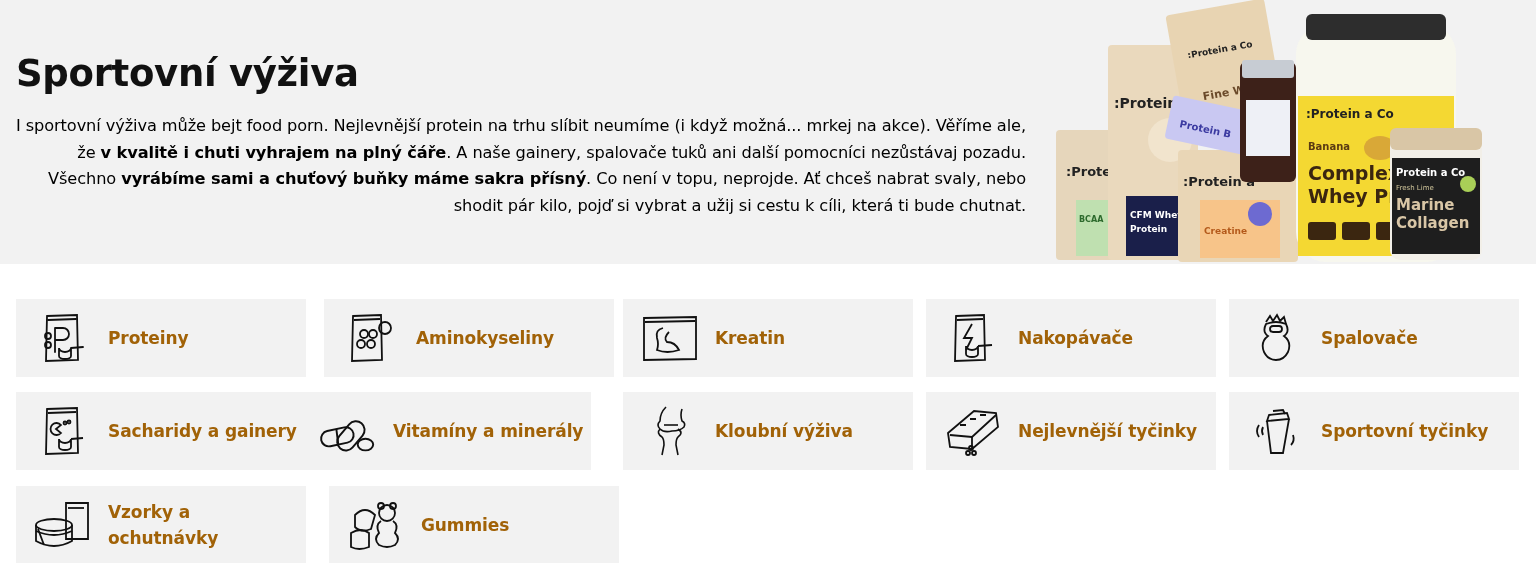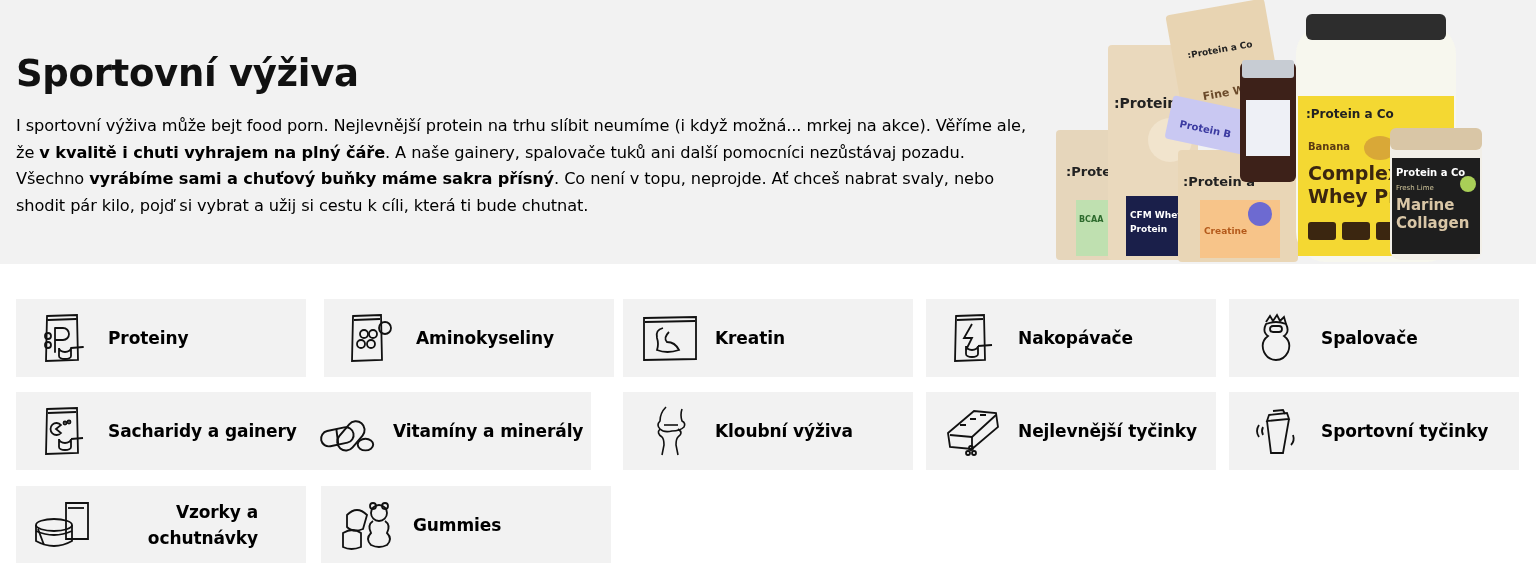--- a/index.html
+++ b/index.html
@@ -1,29 +1,29 @@
 <!DOCTYPE html>
 <html><head>
 <meta charset="utf-8">
 <style>
   * { box-sizing: border-box; margin: 0; padding: 0; }
   html, body { width: 1536px; height: 572px; background: #ffffff; overflow: hidden; }
   body { font-family: "DejaVu Sans", sans-serif; color: #111; position: relative; }
 
-  .hero { position: absolute; left: 0; top: 0; width: 1536px; height: 264px; background: #f2f2f2; }
+  .hero { position: absolute; left: 0; top: 0; width: 1536px; height: 264px; background: #f2f2f2; text-align: right; }
   .hero-title { position: absolute; left: 16px; top: 52px; font-size: 37px; font-weight: 800; letter-spacing: -0.3px; color: #111; font-family: "DejaVu Sans", sans-serif; }
   .hero-text { position: absolute; left: 16px; top: 113px; width: 1010px; font-size: 16.2px; line-height: 26.5px; color: #000000; letter-spacing: -0.1px; }
   .hero-text b { font-weight: 700; }
 
   .products { position: absolute; left: 1050px; top: 0; width: 486px; height: 264px; }
 
   .grid { position: absolute; left: 16px; top: 299px; }
   .tile { position: absolute; width: 290px; height: 78px; background: #f2f2f2; display: flex; align-items: center; cursor: pointer; }
   .tile .icon { position: absolute; left: 16px; top: 11px; width: 62px; height: 56px; display: flex; align-items: center; justify-content: center; }
-  .tile .label { position: absolute; left: 92px; font-size: 17px; font-weight: 700; color: #000000; line-height: 26px; letter-spacing: -0.1px; text-align: right; }
+  .tile .label { position: absolute; left: 92px; font-size: 17px; font-weight: 700; color: #a16207; line-height: 26px; letter-spacing: -0.1px; }
 </style>
 </head>
 <body>
 
 <section class="hero">
   <h1 class="hero-title">Sportovní výživa</h1>
   <p class="hero-text">
     <span>I sportovní výživa může bejt food porn. Nejlevnější protein na trhu slíbit neumíme (i když možná... mrkej na akce). Věříme ale, že </span><b>v kvalitě i chuti vyhrajem na plný čáře</b><span>. A naše gainery, spalovače tuků ani další pomocníci nezůstávaj pozadu. Všechno </span><b>vyrábíme sami a chuťový buňky máme sakra přísný</b><span>. Co není v topu, neprojde. Ať chceš nabrat svaly, nebo shodit pár kilo, pojď si vybrat a užij si cestu k cíli, která ti bude chutnat.</span>
   </p>
 
@@ -215,21 +215,21 @@
           <path d="M34 4 L56 4 L56 40 L34 40 Z"></path>
           <path d="M36 9 L52 9"></path>
           <ellipse cx="22" cy="26" rx="18" ry="6"></ellipse>
           <path d="M4 26 L4 42 q18 10 36 0 L40 26"></path>
           <path d="M4 32 q18 8 36 0"></path>
           <path d="M6 30 L12 46"></path>
         </svg>
     </span>
     <span class="label" style="width:150px">Vzorky a ochutnávky</span>
   </a>
-  <a class="tile" style="left:305px;top:187px;height:77px">
+  <a class="tile" style="left:313px;top:187px;height:77px">
     <span class="icon">
       <svg width="62" height="52" viewBox="0 0 62 52" fill="none" stroke="#111" stroke-width="1.8">
           <path d="M10 16 q10 -10 20 0 l-4 14 q-10 4 -16 -2 z"></path>
           <path d="M6 34 q10 -6 18 0 l0 14 q-10 4 -18 0 z"></path>
           <circle cx="42" cy="14" r="8"></circle>
           <circle cx="36" cy="7" r="3"></circle>
           <circle cx="48" cy="7" r="3"></circle>
           <path d="M36 22 q-6 4 -2 12 q-6 6 0 12 q8 4 16 0 q6 -6 0 -12 q4 -8 -2 -12"></path>
         </svg>
     </span>

